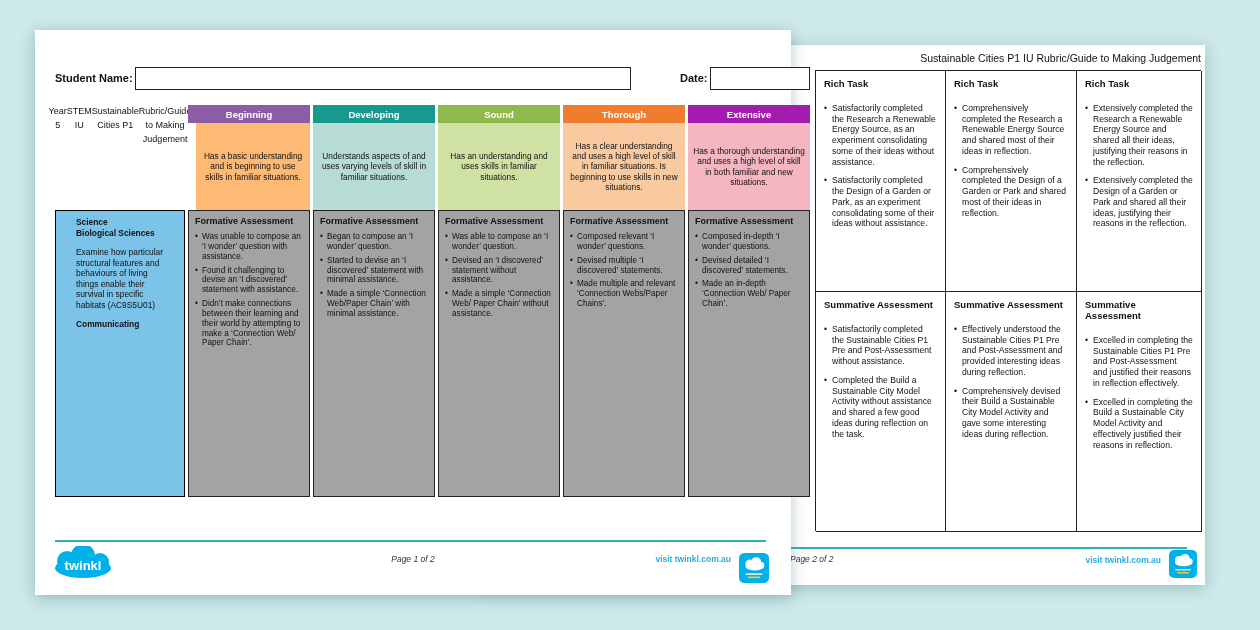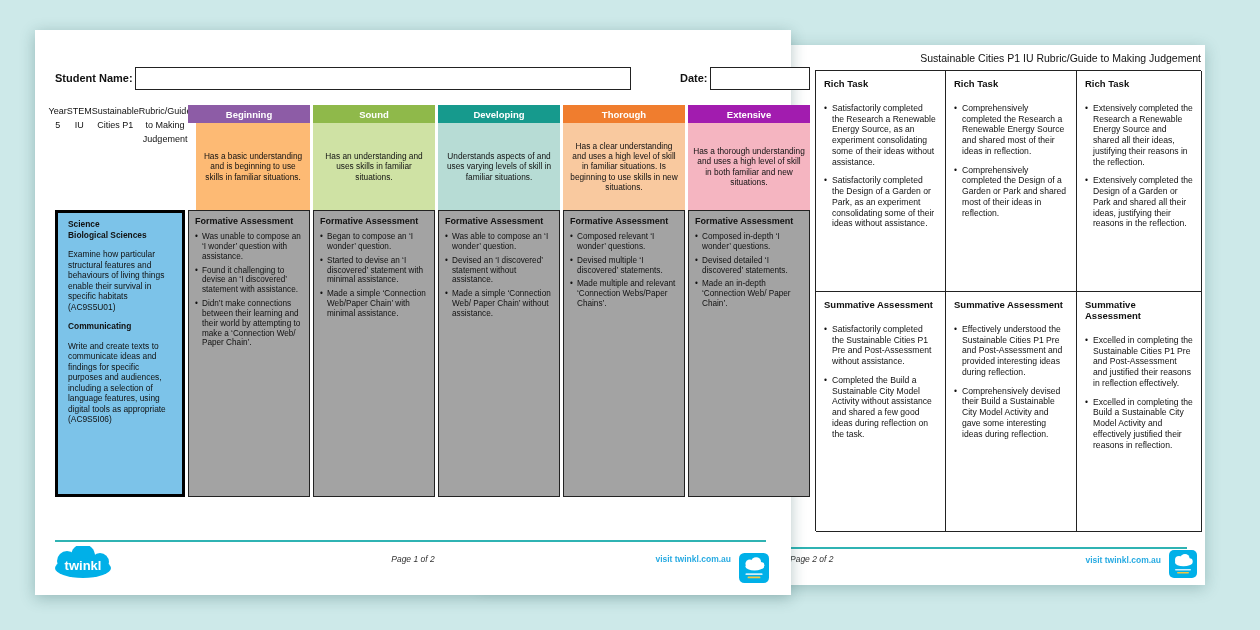--- a/index.html
+++ b/index.html
@@ -39,21 +39,21 @@
   .unit-info { display:flex; justify-content:center; text-align:center;
                font-size:9px; line-height:1.55; color:#111; padding:0 4px; }
   .level-col { display:flex; flex-direction:column; }
   .level-bar { height:18px; display:flex; align-items:center; justify-content:center;
                color:#fff; font-size:9.5px; font-weight:bold; }
   .level-desc { height:87px; display:flex; align-items:center; justify-content:center; text-align:center;
                 font-size:8.3px; line-height:1.25; padding:0 5px; color:#111; }
 
   .rubric-body { position:absolute; left:20px; top:180px; height:287px; display:grid;
                  grid-template-columns:130px repeat(5,122px); column-gap:3px; }
-  .criteria-cell { border:3px solid #000000; padding:6px 10px; font-size:8.4px; line-height:1.25; color:#111; overflow:hidden; }
+  .criteria-cell { border:1px solid #000000; padding:6px 20px; font-size:8.4px; line-height:1.25; color:#111; overflow:hidden; }
   .criteria-cell .b { font-weight:bold; }
   .criteria-cell .mb { margin-bottom:9px; }
   .fa-cell { border:1px solid #222; background:#a3a3a3; padding:5px 4px 5px 6px; overflow:hidden; }
   .fa-heading { font-size:9px; font-weight:bold; margin-bottom:6px; color:#111; }
   .fa-list { list-style:none; font-size:8.2px; line-height:1.2; color:#111; }
   .fa-list li { position:relative; padding-left:7px; margin-bottom:4px; }
   .fa-list li::before { content:"•"; position:absolute; left:0; top:0; }
 
   .fp-rule { position:absolute; left:20px; right:25px; bottom:53px; height:2px; }
   .fp-logo { position:absolute; left:18px; bottom:15px; width:62px; height:34px; }
@@ -145,44 +145,43 @@
         <div>STEM IU</div>
         <div>Sustainable Cities P1</div>
         <div>Rubric/Guide to Making Judgement</div>
       </div>
 
       <div class="level-col">
         <div class="level-bar" style="background-color: rgb(141, 92, 166);">Beginning</div>
         <div class="level-desc" style="background-color: #fdba74; margin-left: 8px;">Has a basic understanding and is beginning to use skills in familiar situations.</div>
       </div>
       <div class="level-col">
+        <div class="level-bar" style="background-color: rgb(22, 154, 141);">Developing</div>
+        <div class="level-desc" style="background-color: rgb(183, 220, 213);">Understands aspects of and uses varying levels of skill in familiar situations.</div>
+      </div>
+      <div class="level-col">
         <div class="level-bar" style="background-color: rgb(143, 185, 74);">Sound</div>
         <div class="level-desc" style="background-color: rgb(207, 226, 164);">Has an understanding and uses skills in familiar situations.</div>
-      </div>
-      <div class="level-col">
-        <div class="level-bar" style="background-color: rgb(22, 154, 141);">Developing</div>
-        <div class="level-desc" style="background-color: rgb(183, 220, 213);">Understands aspects of and uses varying levels of skill in familiar situations.</div>
       </div>
       <div class="level-col">
         <div class="level-bar" style="background-color: rgb(240, 125, 46);">Thorough</div>
         <div class="level-desc" style="background-color: rgb(249, 201, 159);">Has a clear understanding and uses a high level of skill in familiar situations. Is beginning to use skills in new situations.</div>
       </div>
       <div class="level-col">
         <div class="level-bar" style="background-color: #a21caf;">Extensive</div>
         <div class="level-desc" style="background-color: rgb(245, 181, 193);">Has a thorough understanding and uses a high level of skill in both familiar and new situations.</div>
       </div>
     </div>
 
     <div class="rubric-body">
       <div class="criteria-cell" style="background-color: rgb(124, 195, 233);">
         <div class="b">Science</div>
         <div class="b mb">Biological Sciences</div>
         <p class="mb">Examine how particular structural features and behaviours of living things enable their survival in specific habitats (AC9S5U01)</p>
         <p class="b mb">Communicating</p>
-        <p>Write and create texts to communicate ideas and findings for specific purposes and audiences, including a selection of language features, using digital tools as appropriate (AC9S5I06)</p>
       </div>
 
       <div class="fa-cell">
         <div class="fa-heading">Formative Assessment</div>
         <ul class="fa-list">
           <li>Was unable to compose an ‘I wonder’ question with assistance.</li>
           <li>Found it challenging to devise an ‘I discovered’ statement with assistance.</li>
           <li>Didn’t make connections between their learning and their world by attempting to make a ‘Connection Web/ Paper Chain’.</li>
         </ul>
       </div>

